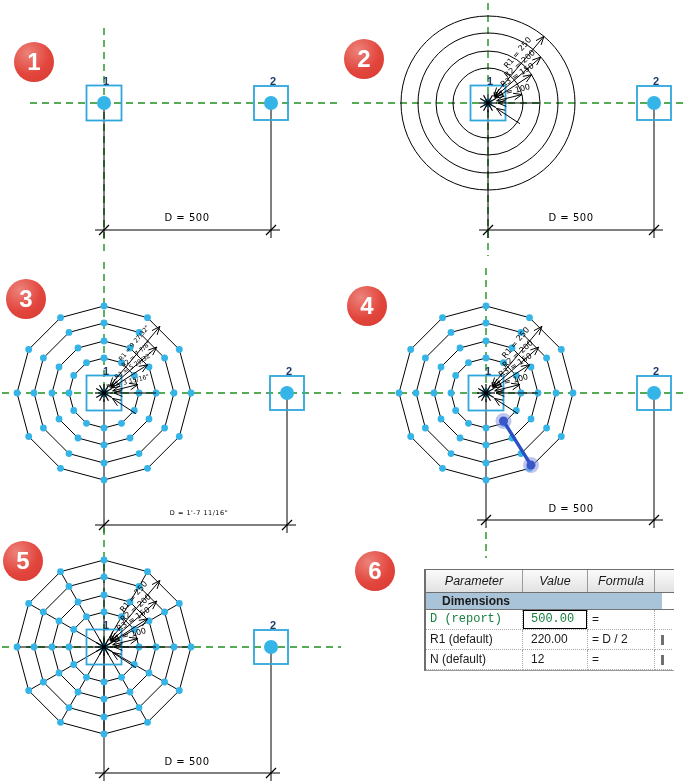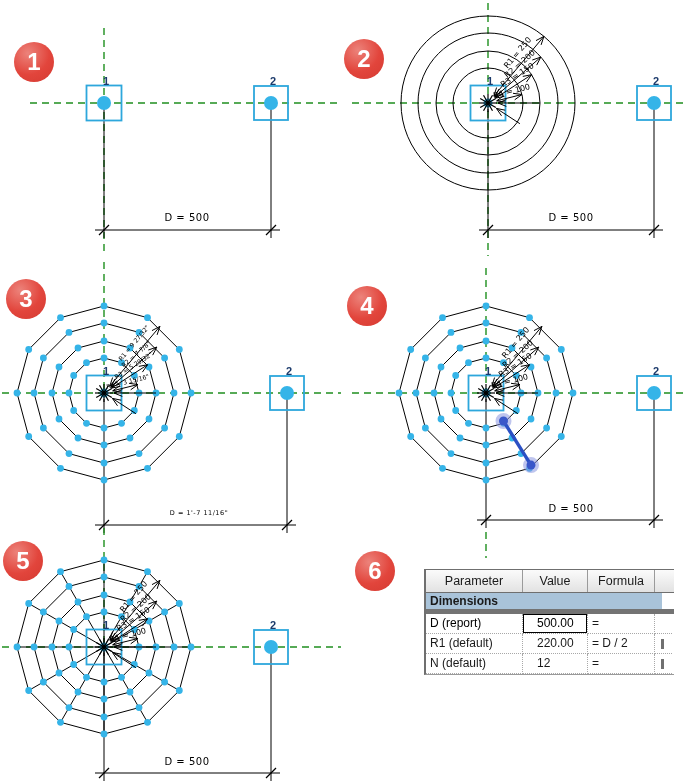--- a/index.html
+++ b/index.html
@@ -8,32 +8,32 @@
   #scene{position:absolute;left:0;top:0;}
   .badge{position:absolute;width:40px;height:40px;border-radius:50%;
          background:radial-gradient(circle at 35% 28%, #ec837b 0%, #e2453c 55%, #d43a31 100%);
          color:#fff;font-size:24px;font-weight:bold;display:flex;align-items:center;justify-content:center;
          line-height:40px;}
   
   .ptable{position:absolute;left:424px;top:569px;width:248px;background:#fff;
           border-top:1px solid #6f6f6f;border-bottom:1px solid #9a9a9a;border-left:2px solid #6f6f6f;
           font-size:12px;color:#1a1a1a;}
   .phead{display:grid;grid-template-columns:97px 65px 67px 17px;height:22px;
-         background:linear-gradient(#fbfbfb,#e2e2e2);border-bottom:1px solid #6f6f6f;}
+         background:linear-gradient(#fbfbfb,#e2e2e2);border-bottom:1px solid #6f6f6f;font-style:italic;}
   .hc{display:flex;align-items:center;justify-content:center;font-size:12.5px;border-right:1px solid #9a9a9a;}
   .hc:last-child{border-right:none;}
-  .band{position:relative;height:16px;border-bottom:5px solid #737373;}
+  .band{position:relative;height:16px;border-bottom:1px solid #737373;padding-left:12px;}
   .bandfill{position:absolute;left:0;top:0;bottom:0;width:236px;background:#a9c3d9;}
   .bandtext{position:relative;font-weight:bold;font-size:12px;line-height:16px;padding-left:4px;}
   .prow{display:grid;grid-template-columns:97px 65px 67px 17px;height:20px;line-height:19px;}
   .cell{border-right:1px dotted #a8a8a8;border-bottom:1px dotted #a8a8a8;padding-left:4px;
         overflow:hidden;white-space:nowrap;}
-  .vcell{padding-left:14px;}
+  .vcell{padding-left:8px;}
   .vsel{box-shadow:inset 0 0 0 1px #000;background:#fff;}
-  .gray{color:#000000;}
+  .gray{color:#15803d;font-family:Liberation Mono, monospace;}
   .lockcell{position:relative;border-bottom:1px dotted #a8a8a8;}
   .lockmark{position:absolute;left:6px;top:5px;width:3px;height:10px;background:#707070;}
 </style>
 </head>
 <body>
 
 <div id="stage">
 
   <svg id="scene" width="687" height="783" viewBox="0 0 687 783">
       <g>

